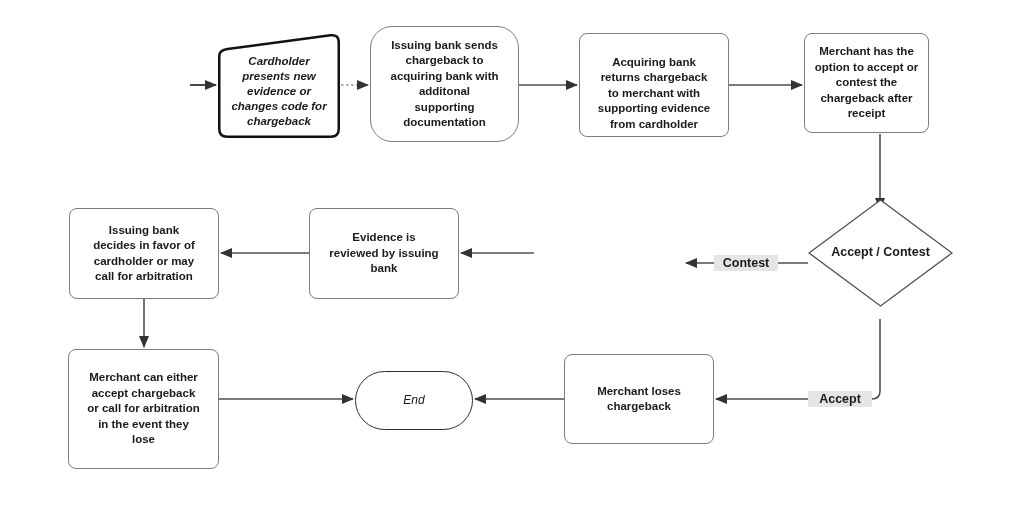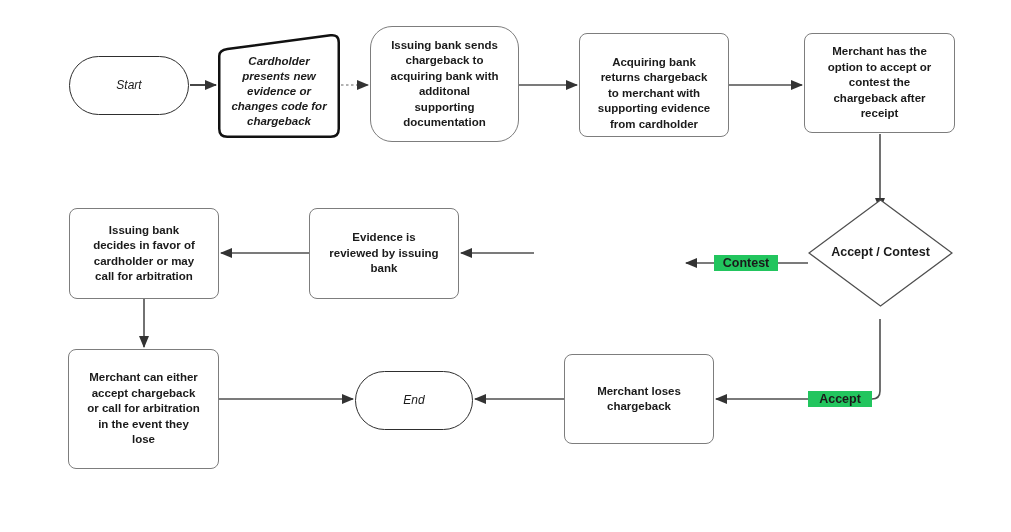--- a/index.html
+++ b/index.html
@@ -44,33 +44,33 @@
     font-size:11.5px;line-height:15px;
     padding:16px 6px 4px 6px;box-sizing:border-box;
   }
   .diamond-node .diamond-text{
     position:absolute;left:0;top:0;width:100%;height:100%;
     display:flex;align-items:center;justify-content:center;
     text-align:center;font-weight:bold;font-size:12.5px;
   }
   .edge-label{
     position:absolute;
-    background:#22c55e;
+    background:#e5e5e5;
     font-weight:bold;
     font-size:12.5px;
     line-height:14px;
     padding:1px 2px;
     text-align:center;
   }
   
   #n-start{left:69px;top:56px;width:120px;height:59px;}
   #n-card{left:218px;top:33px;width:122px;height:105px;}
   #n-issuing-sends{left:370px;top:26px;width:149px;height:116px;border-radius:22px;}
   #n-acquiring-returns{left:579px;top:33px;width:150px;height:104px;align-items:flex-end;}
-  #n-merchant-option{left:804px;top:33px;width:151px;height:100px;}
+  #n-merchant-option{left:804px;top:33px;width:125px;height:100px;}
   #n-decision{left:808px;top:199px;width:145px;height:108px;text-decoration:underline;}
   #n-rebuttal{left:534px;top:209px;width:150px;height:90px;}
   #n-evidence{left:309px;top:208px;width:150px;height:91px;}
   #n-decides{left:69px;top:208px;width:150px;height:91px;}
   #n-either{left:68px;top:349px;width:151px;height:120px;}
   #n-loses{left:564px;top:354px;width:150px;height:90px;}
   #n-end{left:355px;top:371px;width:118px;height:59px;font-weight:normal;}
   #lbl-contest{left:714px;top:255px;width:60px;}
   #lbl-accept{left:808px;top:391px;width:60px;}
 </style>
@@ -92,23 +92,20 @@
     <path d="M880,134 L880,209" stroke="#4f4f4f" stroke-width="1.6" fill="none" marker-end="url(#arrow)"></path>
     <path d="M808,263 L686,263" stroke="#4f4f4f" stroke-width="1.6" fill="none" marker-end="url(#arrow)"></path>
     <path d="M534,253 L461,253" stroke="#4f4f4f" stroke-width="1.6" fill="none" marker-end="url(#arrow)"></path>
     <path d="M309,253 L221,253" stroke="#4f4f4f" stroke-width="1.6" fill="none" marker-end="url(#arrow)"></path>
     <path d="M144,299 L144,347" stroke="#4f4f4f" stroke-width="1.6" fill="none" marker-end="url(#arrow)"></path>
     <path d="M219,399 L353,399" stroke="#4f4f4f" stroke-width="1.6" fill="none" marker-end="url(#arrow)"></path>
     <path d="M564,399 L475,399" stroke="#4f4f4f" stroke-width="1.6" fill="none" marker-end="url(#arrow)"></path>
     <path d="M880,319 L880,391 Q880,399 872,399 L716,399" stroke="#4f4f4f" stroke-width="1.6" fill="none" marker-end="url(#arrow)"></path>
   </svg>
 
-  <div id="n-start" class="node terminator start">
-    <span>Start</span>
-  </div>
 
   <div id="n-card" class="node shape-svg-node card-node">
     <svg width="122" height="105" viewBox="0 0 122 105">
       <path d="M1.25,23 L1.25,95.75 Q1.25,103.75 9.25,103.75 L112.75,103.75 Q120.75,103.75 120.75,95.75 L120.75,9.5 Q120.75,1.2 112.5,2.3 L9.5,16 Q1.25,17.1 1.25,23 Z" fill="#ffffff" stroke="#111111" stroke-width="2.5"></path>
     </svg>
     <div class="card-text">Cardholder
 presents new
 evidence or
 changes code for
 chargeback</div>

